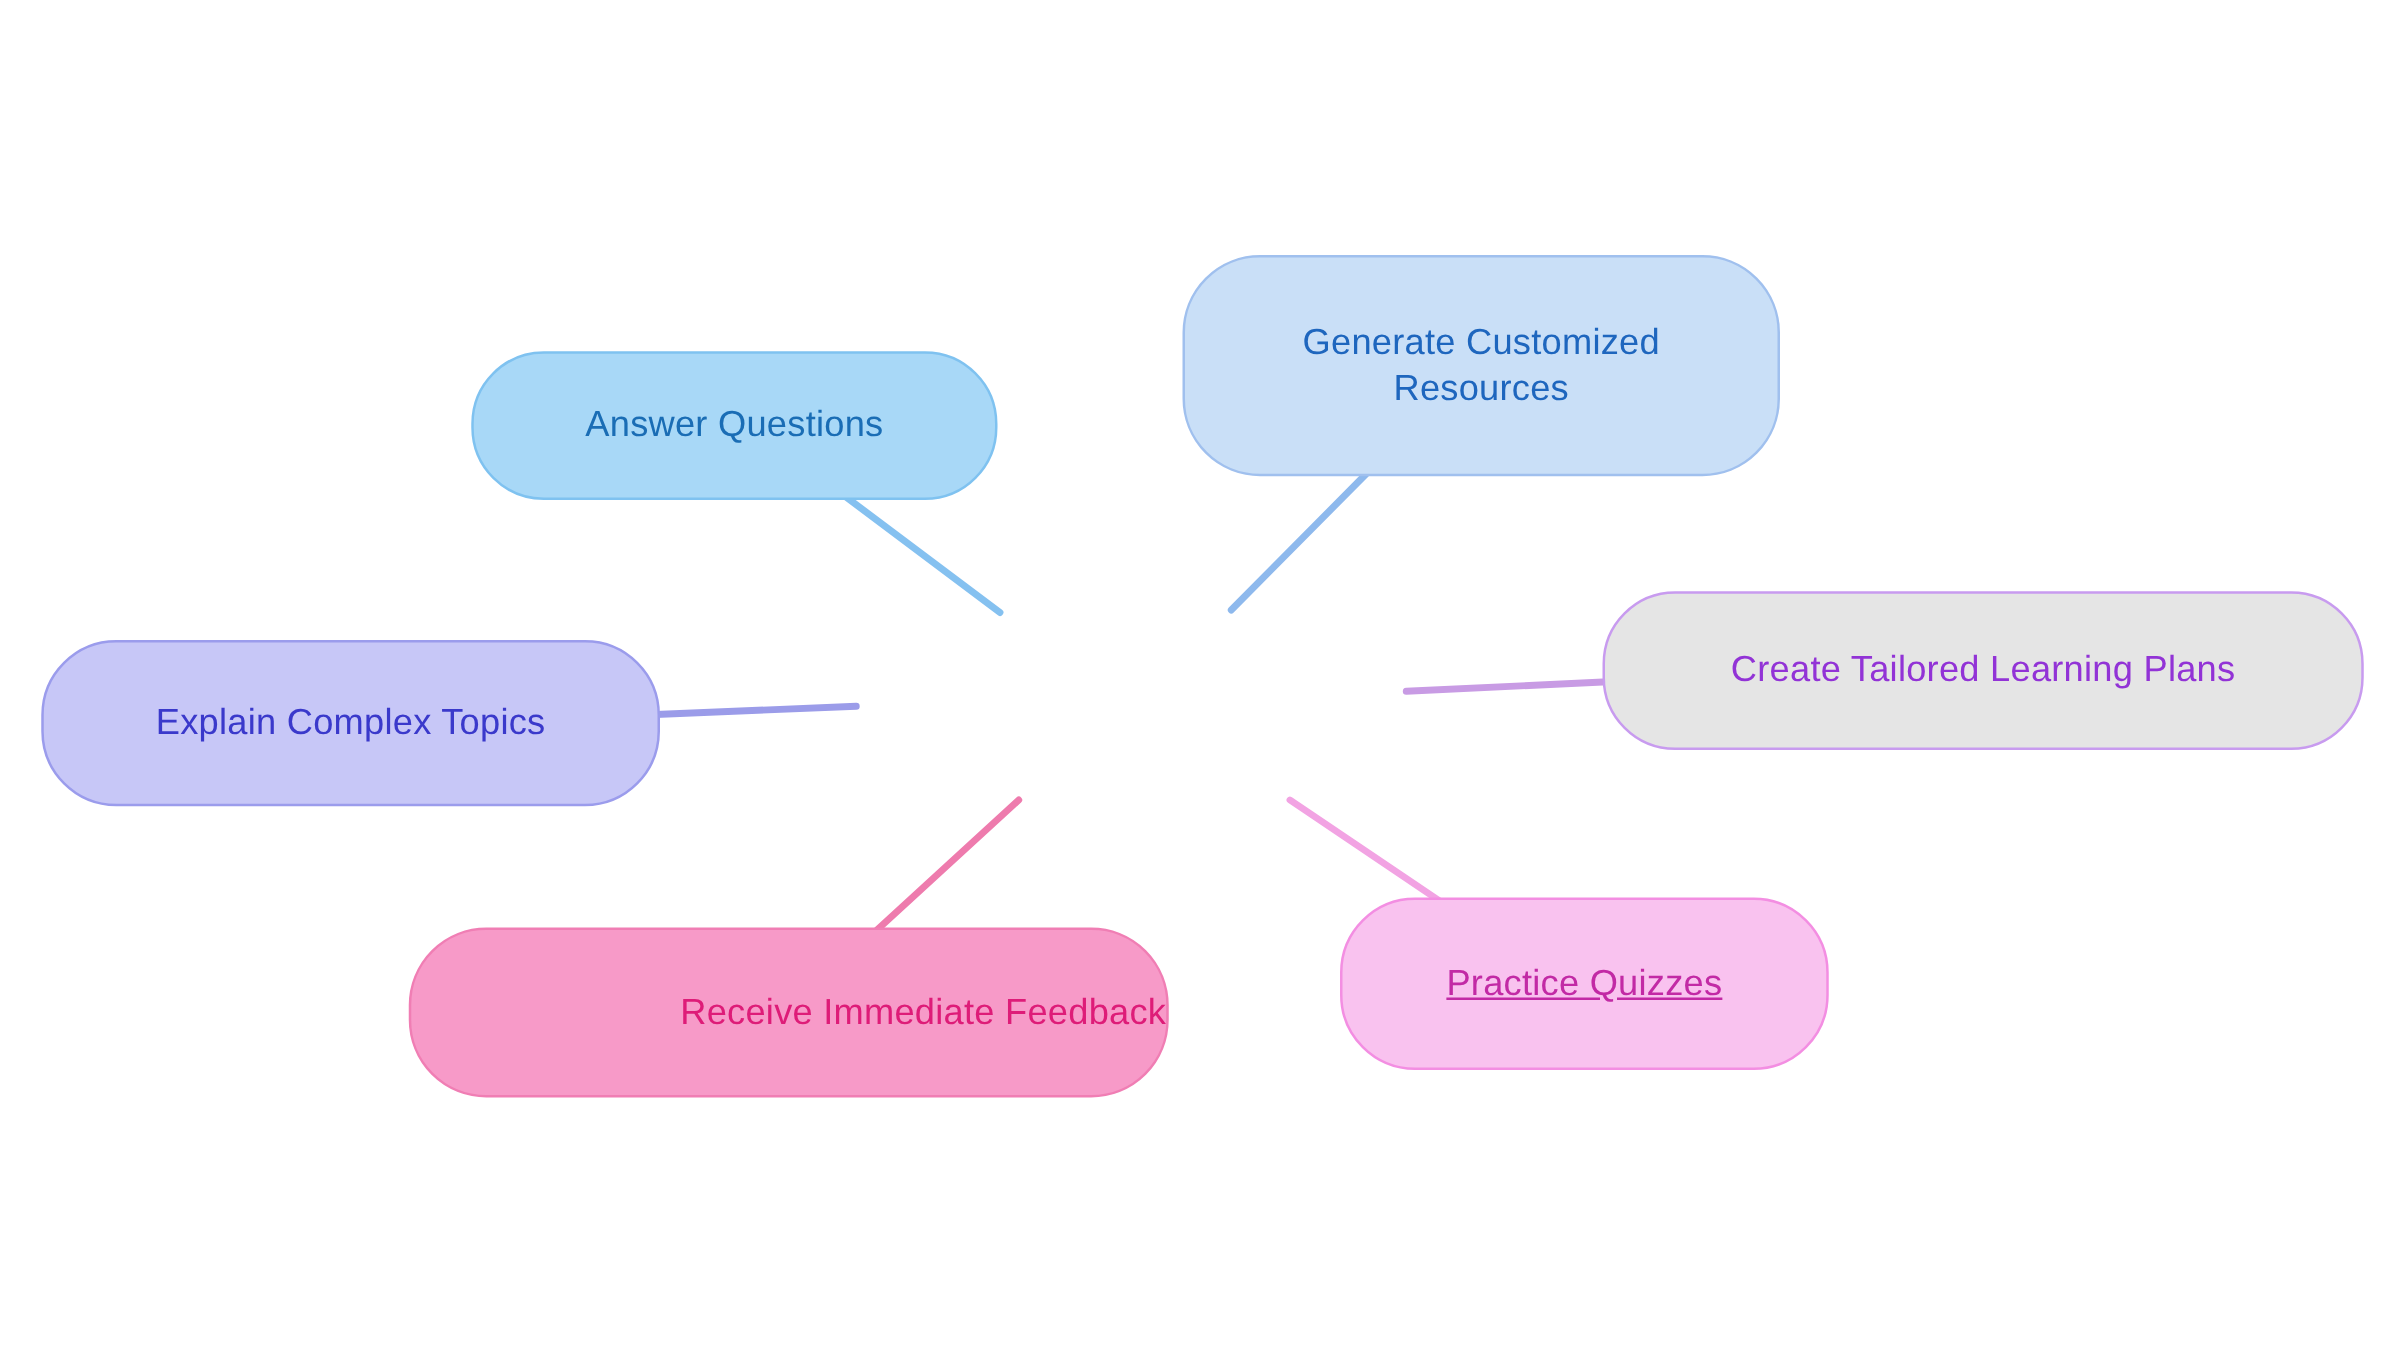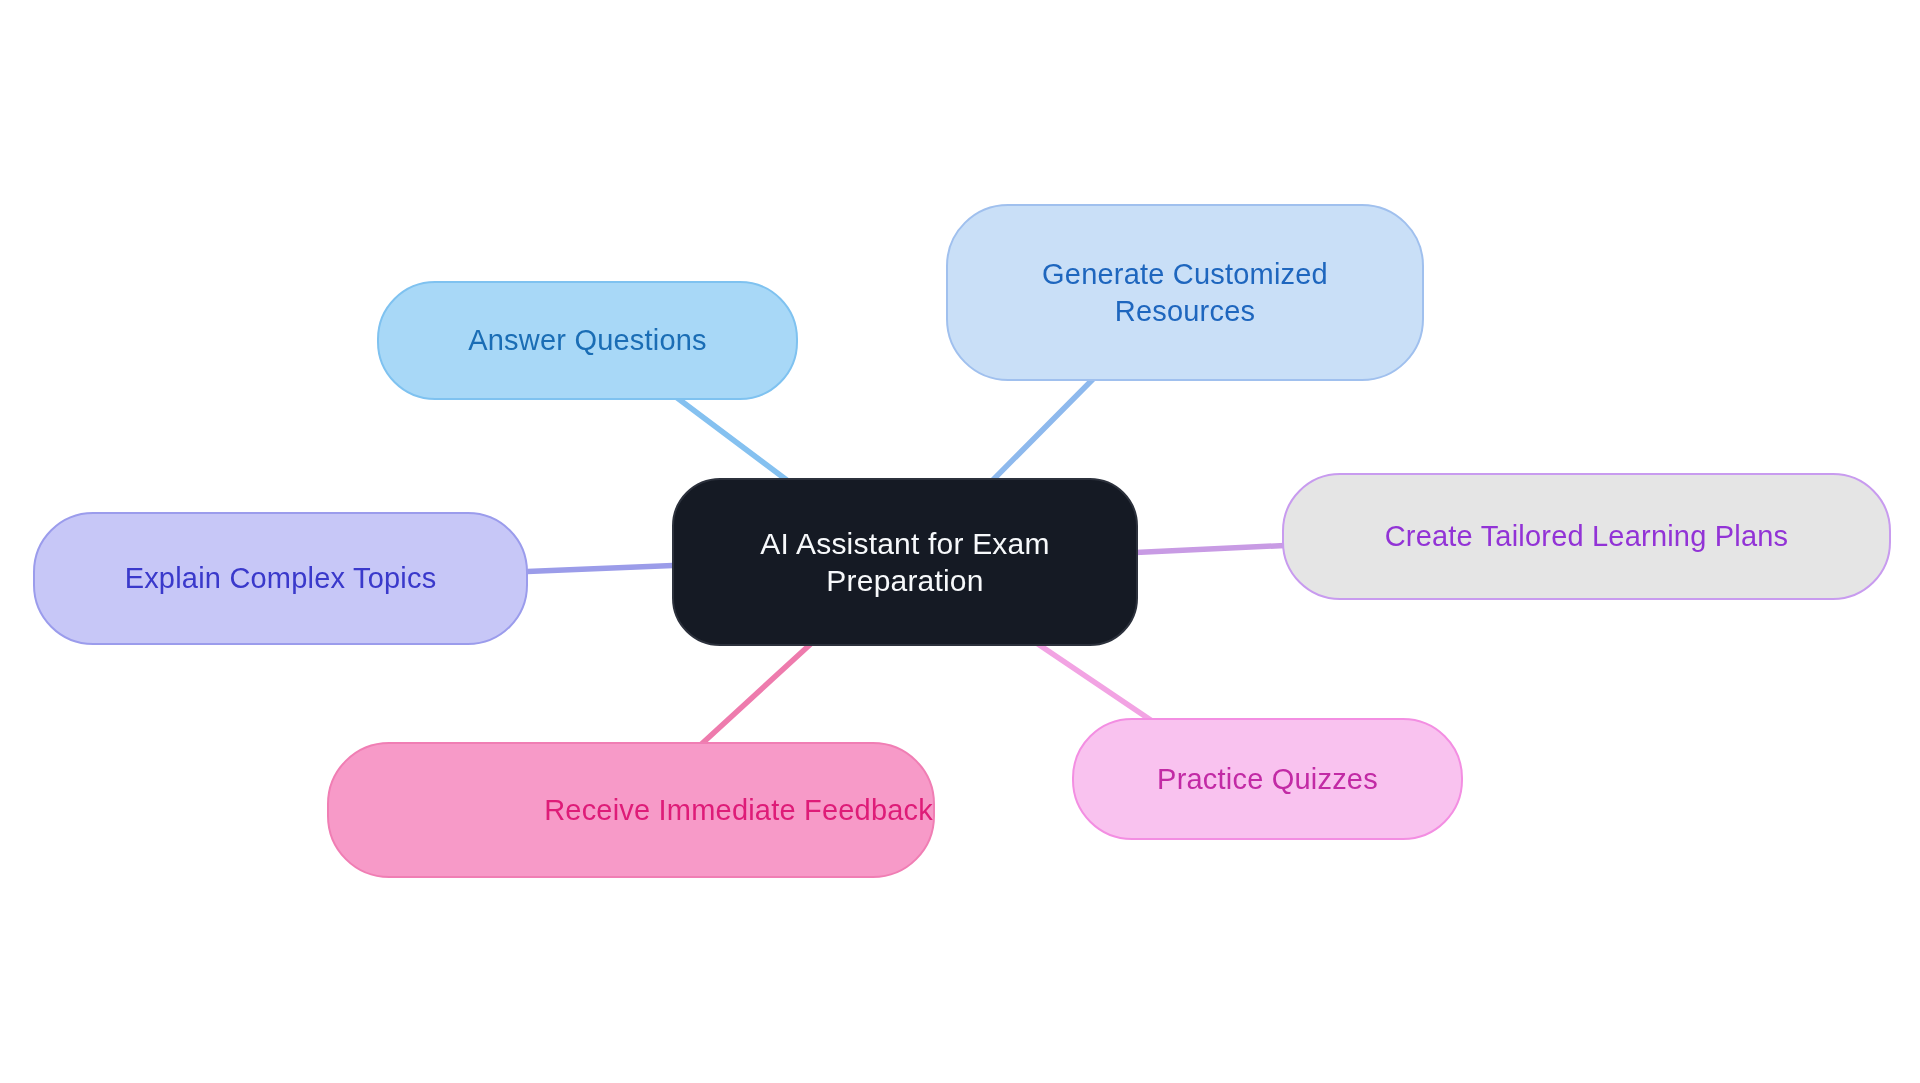--- a/index.html
+++ b/index.html
@@ -41,39 +41,36 @@
   }
   
   #node-central  { left: 672px;  top: 478px; width: 466px; height: 168px; border-radius: 48px; font-size: 30px; }
   #node-central .node-label { max-width: 350px; }
   #node-answer   { left: 377px;  top: 261px; width: 421px; height: 119px; border-radius: 58px; font-size: 29px; margin-top: 20px; }
   #node-generate { left: 946px;  top: 204px; width: 478px; height: 177px; border-radius: 62px; font-size: 29px; }
   #node-generate .node-label { max-width: 370px; }
   #node-create   { left: 1282px; top: 473px; width: 609px; height: 127px; border-radius: 58px; font-size: 29px; }
   #node-explain  { left: 33px;   top: 512px; width: 495px; height: 133px; border-radius: 60px; font-size: 29px; }
   #node-receive  { left: 327px;  top: 742px; width: 608px; height: 136px; border-radius: 62px; font-size: 29px; }
-  #node-practice { left: 1072px; top: 718px; width: 391px; height: 122px; border-radius: 60px; font-size: 29px; }
+  #node-practice { left: 1072px; top: 718px; width: 391px; height: 138px; border-radius: 60px; font-size: 29px; text-decoration: underline; }
 </style>
 </head>
 <body>
 
 <div class="canvas">
 
   <svg id="edges" xmlns="http://www.w3.org/2000/svg">
       <line x1="800" y1="490" x2="660" y2="385" stroke="#85C1F0" stroke-width="5.5" stroke-linecap="round"></line>
       <line x1="985" y1="488" x2="1100" y2="372" stroke="#8EB9ED" stroke-width="5.5" stroke-linecap="round"></line>
       <line x1="1125" y1="553" x2="1295" y2="545" stroke="#C89BE4" stroke-width="5.5" stroke-linecap="round"></line>
       <line x1="685" y1="565" x2="515" y2="572" stroke="#9B9CE9" stroke-width="5.5" stroke-linecap="round"></line>
       <line x1="815" y1="640" x2="695" y2="750" stroke="#EE7BAD" stroke-width="5.5" stroke-linecap="round"></line>
       <line x1="1032" y1="640" x2="1158" y2="725" stroke="#F2A3E3" stroke-width="5.5" stroke-linecap="round"></line>
     </svg>
 
-  <div class="node" id="node-central" style="background: rgb(21, 26, 36); border-color: rgb(44, 49, 60); color: rgb(247, 249, 251);">
-    <span class="node-label">AI Assistant for Exam Preparation</span>
-  </div>
 
   <div class="node" id="node-answer" style="background: rgb(168, 216, 247); border-color: rgb(127, 194, 240); color: rgb(26, 109, 181);">
     <span class="node-label">Answer Questions</span>
   </div>
 
   <div class="node" id="node-generate" style="background: rgb(201, 223, 247); border-color: rgb(160, 192, 238); color: rgb(30, 102, 190);">
     <span class="node-label">Generate Customized Resources</span>
   </div>
 
   <div class="node" id="node-create" style="background: #e5e5e5; border-color: rgb(200, 155, 239); color: rgb(146, 51, 214);">

